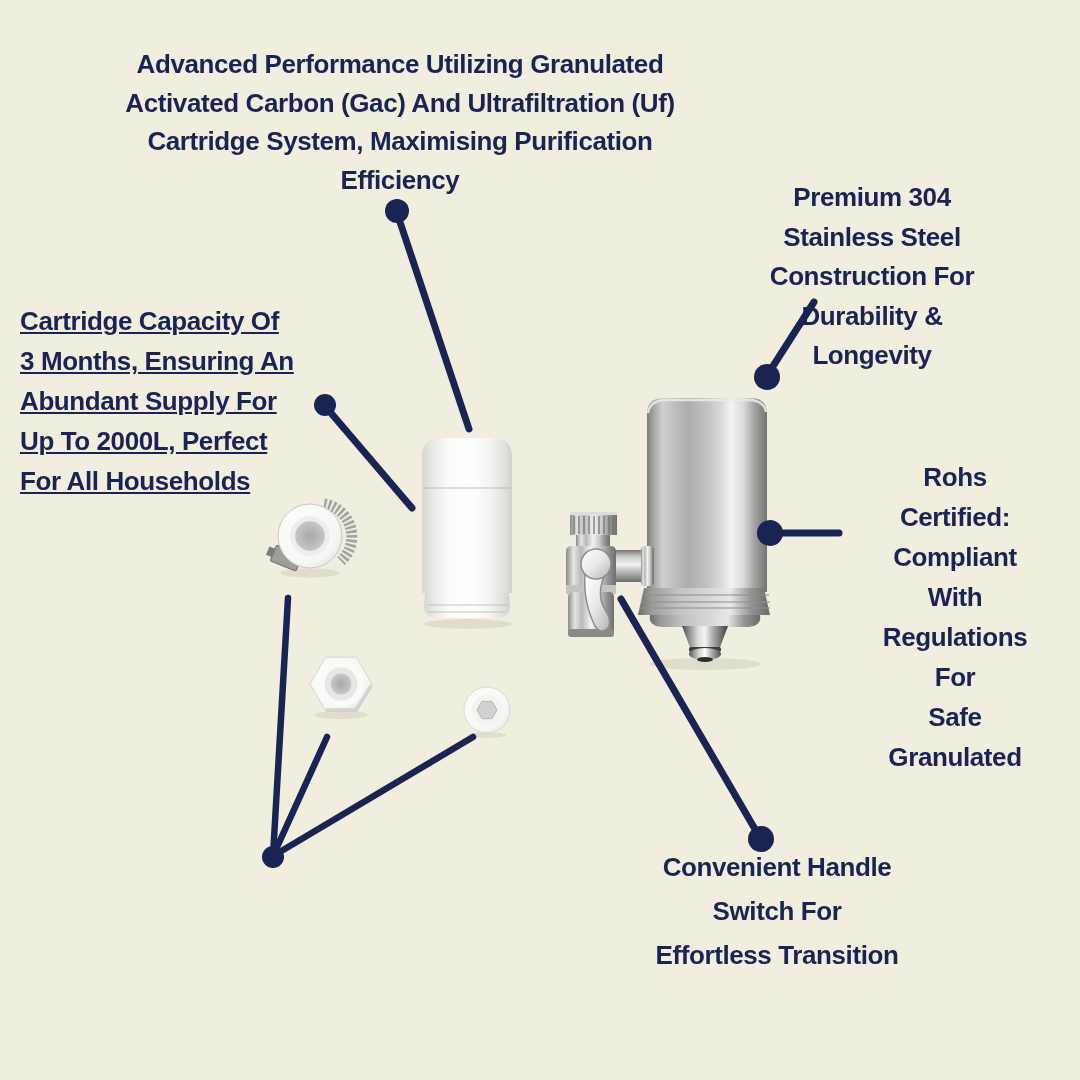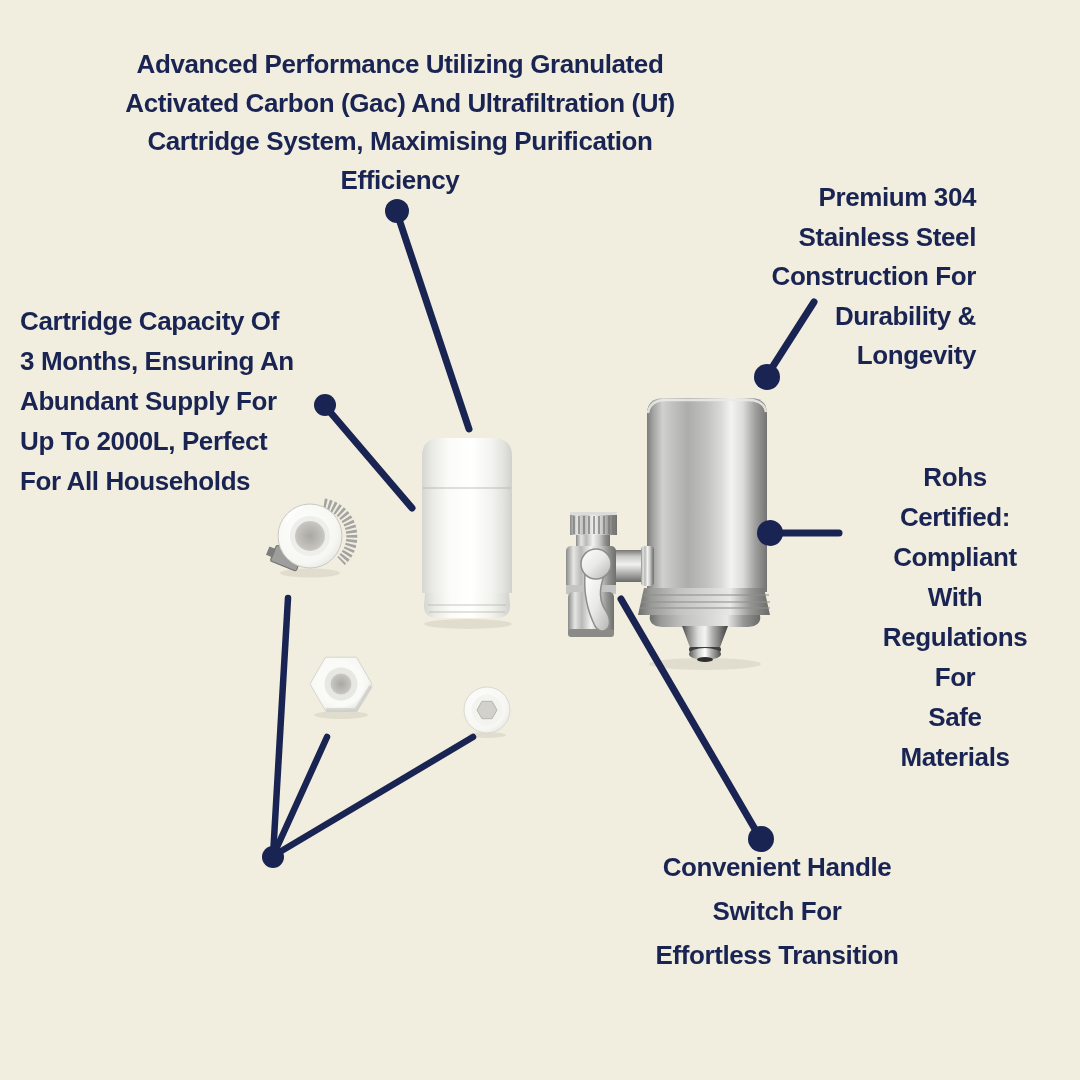--- a/index.html
+++ b/index.html
@@ -14,22 +14,22 @@
   .callout {
     position:absolute;
     color:#1a2453;
     font-weight:700;
     font-size:26px;
     letter-spacing:-0.4px;
     white-space:pre-line;
     text-align:center;
   }
   .co-gac      { left:400px; top:45px;  transform:translateX(-50%); line-height:38.5px; }
-  .co-steel    { left:872px; top:178px; transform:translateX(-50%); line-height:39.5px;text-align:right; }
-  .co-cart     { left:20px;  top:301px; text-align:left;            line-height:40px;   }
+  .co-steel    { left:872px; top:178px; transform:translateX(-50%); line-height:39.5px; }
+  .co-cart     { left:20px;  top:301px; text-align:left;            line-height:40px;text-decoration:underline;   }
   .co-rohs     { left:955px; top:457px; transform:translateX(-50%); line-height:40px;   }
   .co-adapt    { left:164px; top:710px; transform:translateX(-50%); line-height:39px;   }
   .co-handle   { left:777px; top:845px; transform:translateX(-50%); line-height:44px; }
 </style>
 </head>
 <body>
 
 <div class="canvas">
 
   <svg class="artwork" width="1080" height="1080" viewBox="0 0 1080 1080">
@@ -232,18 +232,18 @@
 Construction For Durability &amp;
 Longevity</div>
   <div class="callout co-cart">Cartridge Capacity Of
 3 Months, Ensuring An
 Abundant Supply For
 Up To 2000L, Perfect
 For All Households</div>
   <div class="callout co-rohs">Rohs Certified:
 Compliant With
 Regulations For
-Safe Materials</div>
+Safe Granulated</div>
   <div class="callout co-handle">Convenient Handle Switch For
 Effortless Transition Between Normal
 Tap &amp; Filtered Water</div>
 
 </div>
 
 </body></html>

